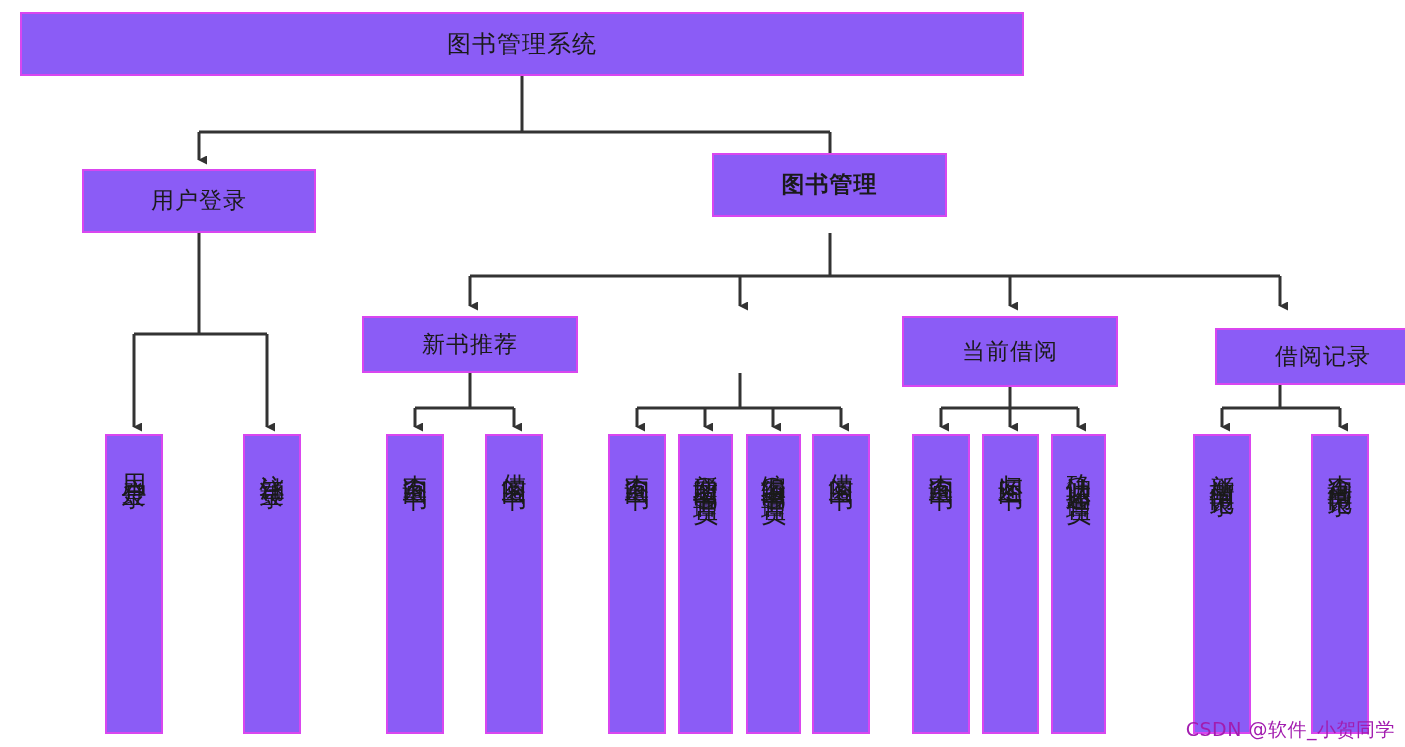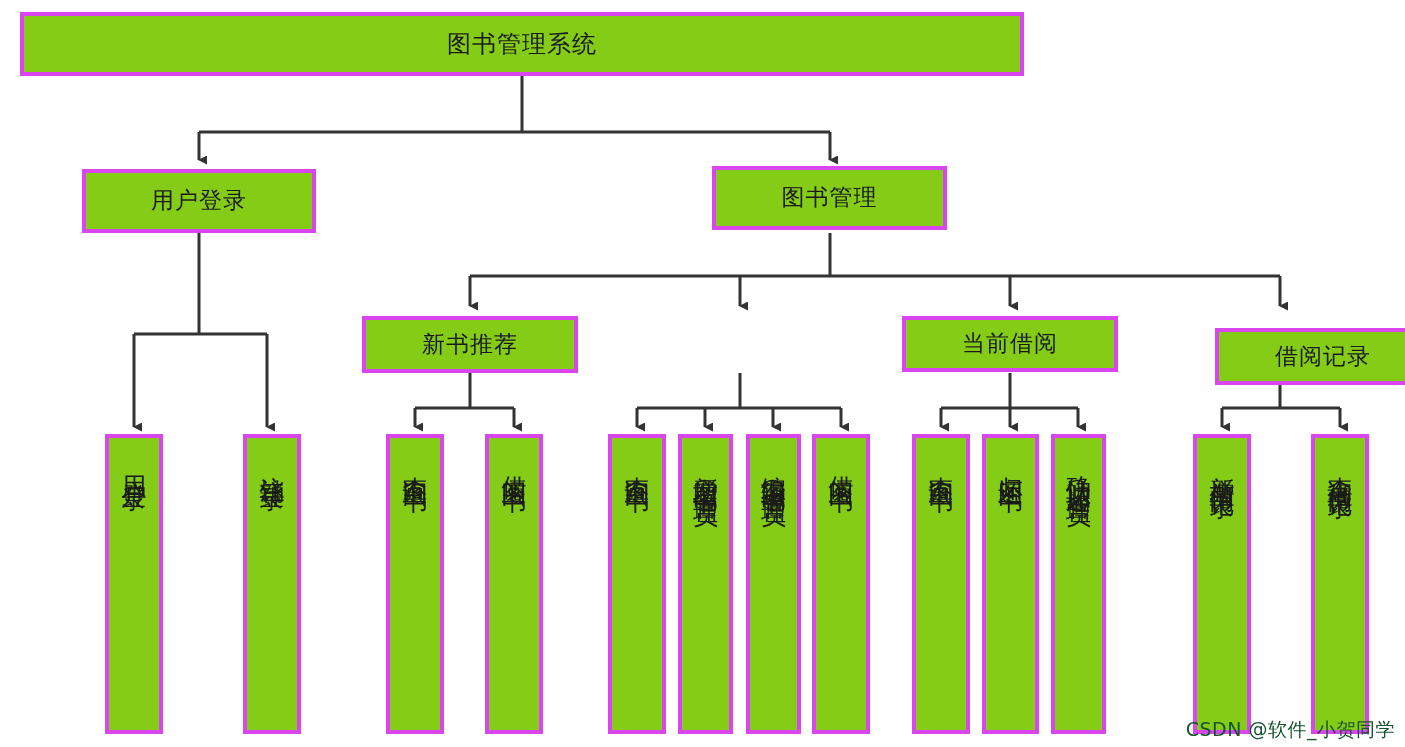--- a/index.html
+++ b/index.html
@@ -12,22 +12,22 @@
   }
   #canvas{position:relative;width:1405px;height:747px;background:#ffffff;}
 
   
   #wires{position:absolute;left:0;top:0;width:1405px;height:747px;}
 
   
   .node{
     position:absolute;
     box-sizing:border-box;
-    background:#84cc16;
-    border:4px solid #d946ef;
+    background:#8b5cf6;
+    border:2px solid #d946ef;
     display:flex;
     align-items:center;
     justify-content:center;
     color:#1a1a1a;
   }
   .node .lbl{
     display:block;
     text-align:center;
     line-height:1.18;
     white-space:pre;
@@ -48,21 +48,21 @@
     font-size:25px;
     letter-spacing:4px;
     line-height:1;
   }
 
   
   #watermark{
     position:absolute;
     right:10px;bottom:4px;
     font-size:19px;
-    color:#14532d;
+    color:#a21caf;
     letter-spacing:0.5px;
     white-space:nowrap;
     pointer-events:none;
   }
 </style>
 </head>
 <body>
 
 <div id="canvas">
 
@@ -117,30 +117,30 @@
   </svg>
 
   <div class="node h-node root" style="left:20px;top:12px;width:1004px;height:64px;">
     <span class="lbl">图书管理系统</span>
   </div>
 
   <div class="node h-node" style="left:82px;top:169px;width:234px;height:64px;">
     <span class="lbl">用户登录</span>
   </div>
 
-  <div class="node h-node" style="left:712px;top:166px;width:235px;height:64px;">
+  <div class="node h-node" style="left:712px;top:153px;width:235px;height:64px;font-weight:bold;">
     <span class="lbl">图书管理</span>
   </div>
 
   <div class="node h-node" style="left:362px;top:316px;width:216px;height:57px;justify-content:center;">
     <span class="lbl">新书推荐</span>
   </div>
 
 
-  <div class="node h-node" style="left:902px;top:316px;width:216px;height:56px;">
+  <div class="node h-node" style="left:902px;top:316px;width:216px;height:71px;">
     <span class="lbl">当前借阅</span>
   </div>
 
   <div class="node h-node" style="left:1172px;top:328px;width:216px;height:57px;margin-left:43px;">
     <span class="lbl">借阅记录</span>
   </div>
 
   <div class="node v-node" style="left:105px;top:434px;width:58px;height:300px;">
     <span class="lbl">用户登录</span>
   </div>

